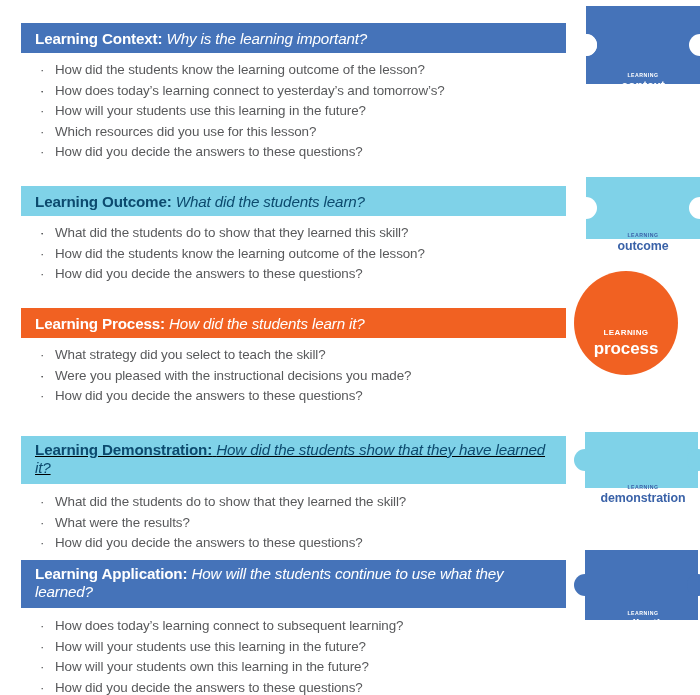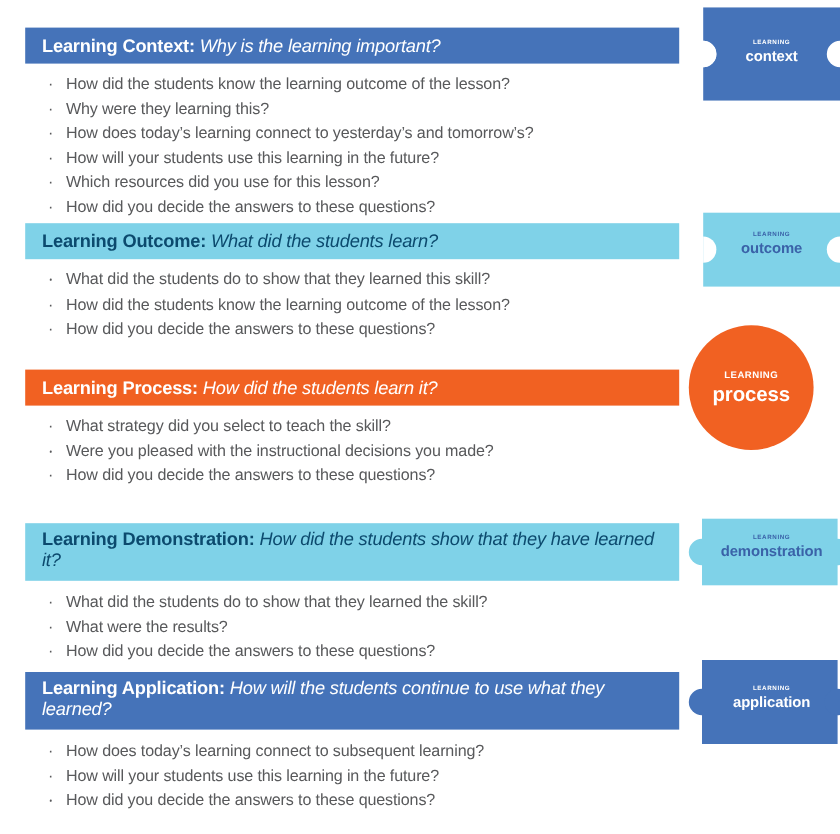--- a/index.html
+++ b/index.html
@@ -108,20 +108,21 @@
     pointer-events: none;
   }
   .badge-kicker {
     display: block;
     font-size: 5.2px;
     letter-spacing: 0.5px;
     font-weight: bold;
     text-transform: uppercase;
     line-height: 1;
     margin-bottom: 2px;
+    margin-top: 39px;
   }
   .badge-word {
     display: block;
     font-size: 12.4px;
     font-weight: bold;
     line-height: 1;
     letter-spacing: -0.1px;
   }
   .badge.on-dark .badge-kicker,
   .badge.on-dark .badge-word { color: #ffffff; }
@@ -170,21 +171,21 @@
         <path d="M2,28 a11,11 0 1,1 0,22 Z" fill="#ffffff"></path>
       </svg>
       <div class="badge-label" style="top:28px;">
         <span class="badge-kicker">LEARNING</span>
         <span class="badge-word">context</span>
       </div>
     </div>
 
     <ul class="bullets" style="top:37px;">
       <li><span class="bullet-dot">·</span><span>How did the students know the learning outcome of the lesson?</span></li>
-      <li><span class="bullet-dot">·</span><span>Why were they learning this?</span></li>
+      <li><span class="bullet-dot">·</span></li>
       <li><span class="bullet-dot">·</span><span>How does today’s learning connect to yesterday’s and tomorrow’s?</span></li>
       <li><span class="bullet-dot">·</span><span>How will your students use this learning in the future?</span></li>
       <li><span class="bullet-dot">·</span><span>Which resources did you use for this lesson?</span></li>
       <li><span class="bullet-dot">·</span><span>How did you decide the answers to these questions?</span></li>
     </ul>
   </div>
 
   <div class="section theme-lightblue" style="top:186px;">
     <div class="hdr-bar" style="width:545px;">
       <span class="hdr-text"><span class="hdr-strong">Learning Outcome:</span> <span class="hdr-em">What did the students learn?</span></span>
@@ -222,21 +223,21 @@
 
     <ul class="bullets" style="top:37px;">
       <li><span class="bullet-dot">·</span><span>What strategy did you select to teach the skill?</span></li>
       <li><span class="bullet-dot">·</span></li>
       <li><span class="bullet-dot">·</span><span>Were you pleased with the instructional decisions you made?</span></li>
       <li><span class="bullet-dot">·</span><span>How did you decide the answers to these questions?</span></li>
     </ul>
   </div>
 
   <div class="section theme-lightblue" style="top:436px;">
-    <div class="hdr-bar two-line" style="width:545px;">
+    <div class="hdr-bar two-line" style="width:545px;text-decoration:underline;">
       <span class="hdr-text"><span class="hdr-strong">Learning Demonstration:</span> <span class="hdr-em">How did the students show that they have learned it?</span></span>
     </div>
 
     <div class="badge on-light" style="left:584px; top:-4px; width:118px;">
       <svg width="130" height="56" viewBox="0 0 130 56" style="margin-left:-12px;">
         <rect x="13" y="0" width="113" height="56" fill="#7FD2E8"></rect>
         <path d="M13,17 a11,11 0 1,0 0,22 Z" fill="#7FD2E8"></path>
         <circle cx="126" cy="28" r="11" fill="#7FD2E8"></circle>
         <path d="M13,17 a11,11 0 0,0 0,22 a9,9 0 0,1 0,-22 Z" fill="#ffffff" opacity="0"></path>
       </svg>
@@ -266,18 +267,18 @@
       </svg>
       <div class="badge-label" style="top:22px;">
         <span class="badge-kicker">LEARNING</span>
         <span class="badge-word">application</span>
       </div>
     </div>
 
     <ul class="bullets" style="top:56px;">
       <li><span class="bullet-dot">·</span><span>How does today’s learning connect to subsequent learning?</span></li>
       <li><span class="bullet-dot">·</span><span>How will your students use this learning in the future?</span></li>
-      <li><span class="bullet-dot">·</span></li>
+      <li><span class="bullet-dot">·</span><span>How will your students own this learning in the future?</span></li>
       <li><span class="bullet-dot">·</span><span>How did you decide the answers to these questions?</span></li>
     </ul>
   </div>
 
 </div>
 
 </body></html>

